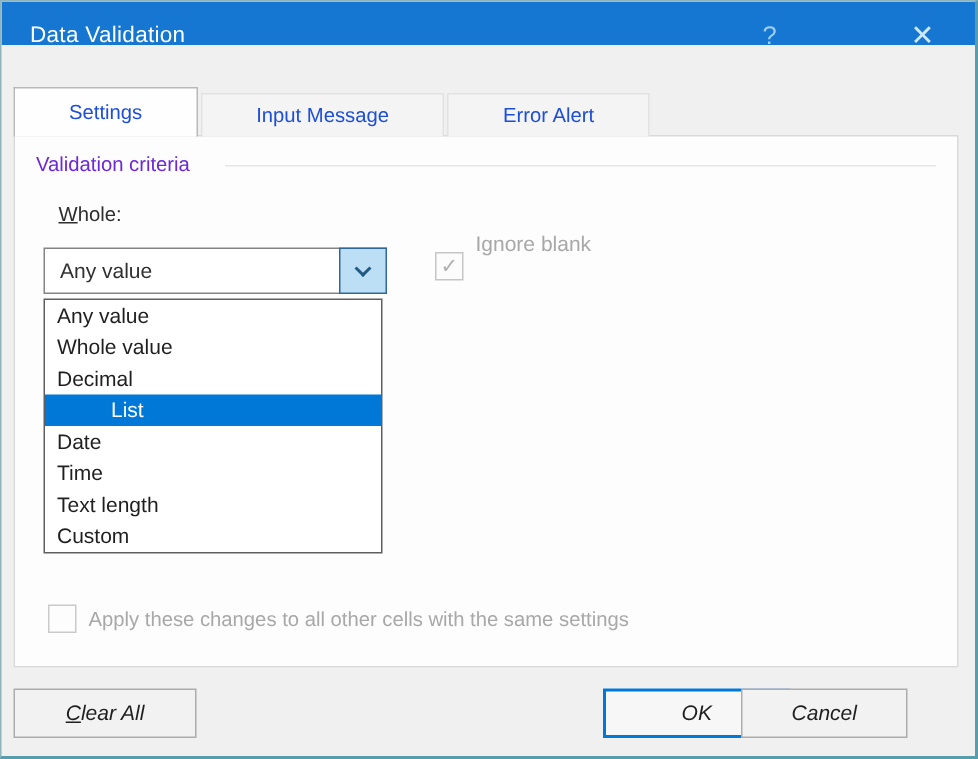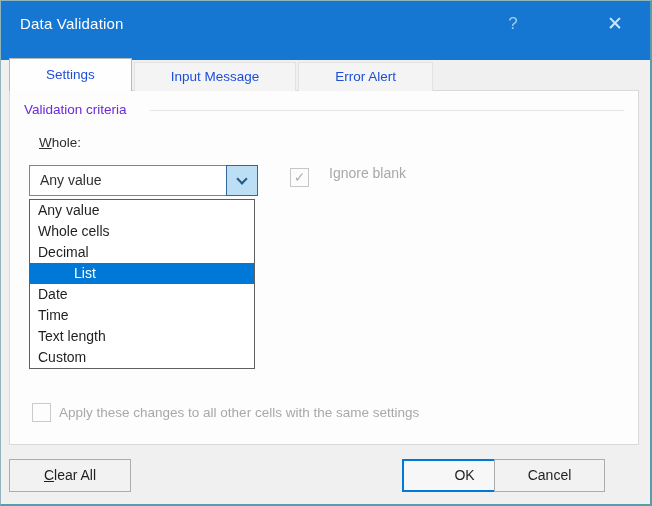--- a/index.html
+++ b/index.html
@@ -9,21 +9,21 @@
   .dialog {
     position:relative; width:652px; height:506px;
     background:#F0F0F0;
     border:1px solid #8FB4BC;
     border-right:2px solid #579DAC;
     border-bottom:2px solid #579DAC;
     overflow:hidden;
   }
 
   
-  .titlebar { position:absolute; top:0; left:0; right:0; height:59px; background:#1577D2; }
+  .titlebar { position:absolute; top:0; left:0; right:0; height:29px; background:#1577D2; }
   .title { position:absolute; left:19px; top:0; line-height:45px; font-size:15px; color:#FFFFFF; letter-spacing:0.2px; }
   .tb-btn { position:absolute; top:0; width:50px; height:45px; display:flex; align-items:center; justify-content:center; cursor:default; }
   .help-btn { right:112px; color:#9ECDF2; font-size:17px; }
   .close-btn { right:10px; color:#CFE9FB; font-size:19px; font-weight:300; }
 
   
   .tabs { position:absolute; top:57px; left:8px; height:33px; display:flex; align-items:flex-end; z-index:3; }
   .tab {
     height:29px; line-height:27px; padding:0 36px;
     background:#F4F4F4; border:1px solid #E2E2E2; border-bottom:none;
@@ -60,37 +60,37 @@
     border-right:2px solid #235A84; border-bottom:2px solid #235A84;
     transform:rotate(45deg);
   }
 
   .checkbox {
     position:absolute; width:19px; height:19px;
     background:#FCFCFC; border:1px solid #C6C6C6;
     text-align:center; line-height:17px; font-size:14px; color:#AFAFAF;
   }
   .ignore-box { left:280px; top:77px; }
-  .ignore-label { position:absolute; left:307px; top:74px; font-size:14px; color:#A8A8A8;margin-left:12px; }
+  .ignore-label { position:absolute; left:307px; top:63px; font-size:14px; color:#A8A8A8; }
 
   .listbox {
     position:absolute; left:19px; top:108px; width:226px;
     background:#FFFFFF; border:1px solid #5F5F5F; z-index:4;
   }
   .list-item { height:21px; line-height:21px; padding-left:8px; font-size:14px; color:#1F1F1F; cursor:default; }
   .list-item.selected { background:#0078D7; color:#FFFFFF; }
 
   .apply-box { left:22px; top:312px; border-color:#CACACA; background:#FDFDFD; }
   .apply-label { position:absolute; left:49px; top:314px; font-size:13.5px; color:#A8A8A8; }
 
   
   .btn {
     position:absolute; top:458px; height:33px;
     background:#F2F2F2; border:1px solid #ACACAC;
-    font-size:14px; color:#1F1F1F; text-align:center; line-height:30px; cursor:default;
+    font-size:14px; color:#1F1F1F; text-align:center; line-height:30px; cursor:default;font-style:italic;
   }
   .btn-clear { left:8px;  width:122px; }
   .btn-ok    { left:375px; width:125px; border:2px solid #0078D7; background:#F7F7F7; line-height:28px;margin-left:26px; }
   .btn-cancel{ left:493px; width:111px; }
 </style>
 </head>
 <body>
 
 <div class="dialog">
 
@@ -130,21 +130,21 @@
       </div>
     </div>
 
     <div class="checkbox ignore-box">
       <span>✓</span>
     </div>
     <div class="ignore-label">Ignore blank</div>
 
     <div class="listbox">
         <div class="list-item">Any value</div>
-        <div class="list-item">Whole cells</div>
+        <div class="list-item">Whole value</div>
         <div class="list-item">Decimal</div>
         <div class="list-item selected" style="background: rgb(0, 120, 215); padding-left: 44px;">List</div>
         <div class="list-item">Date</div>
         <div class="list-item">Time</div>
         <div class="list-item">Text length</div>
         <div class="list-item">Custom</div>
       </div>
 
     <div class="checkbox apply-box"></div>
     <div class="apply-label">Apply these changes to all other cells with the same settings</div>

